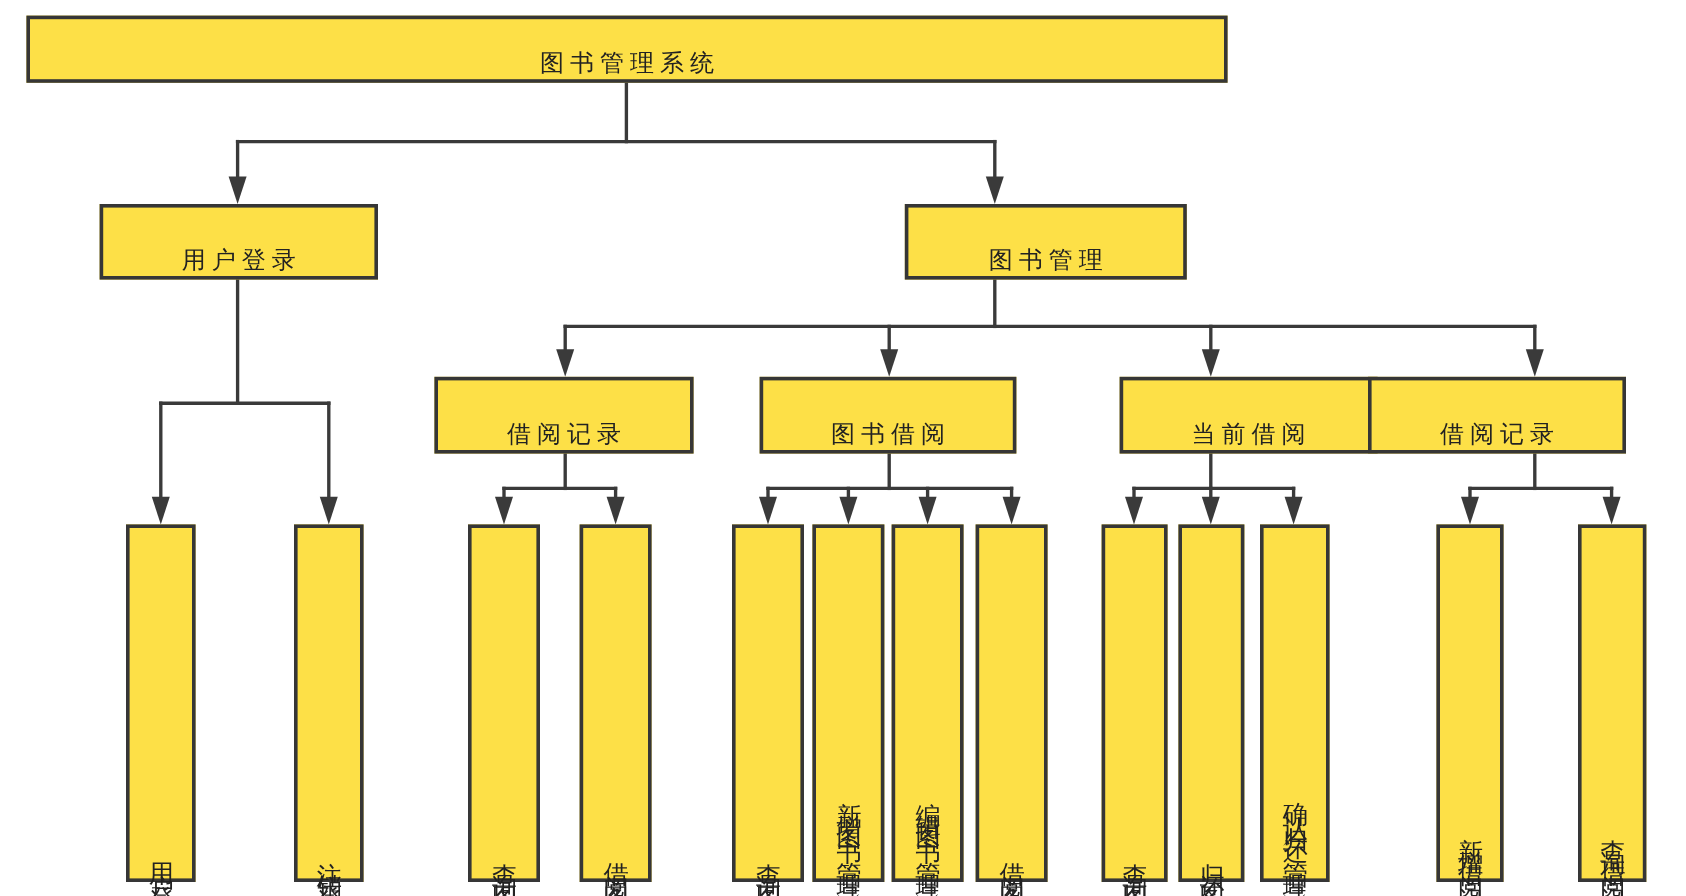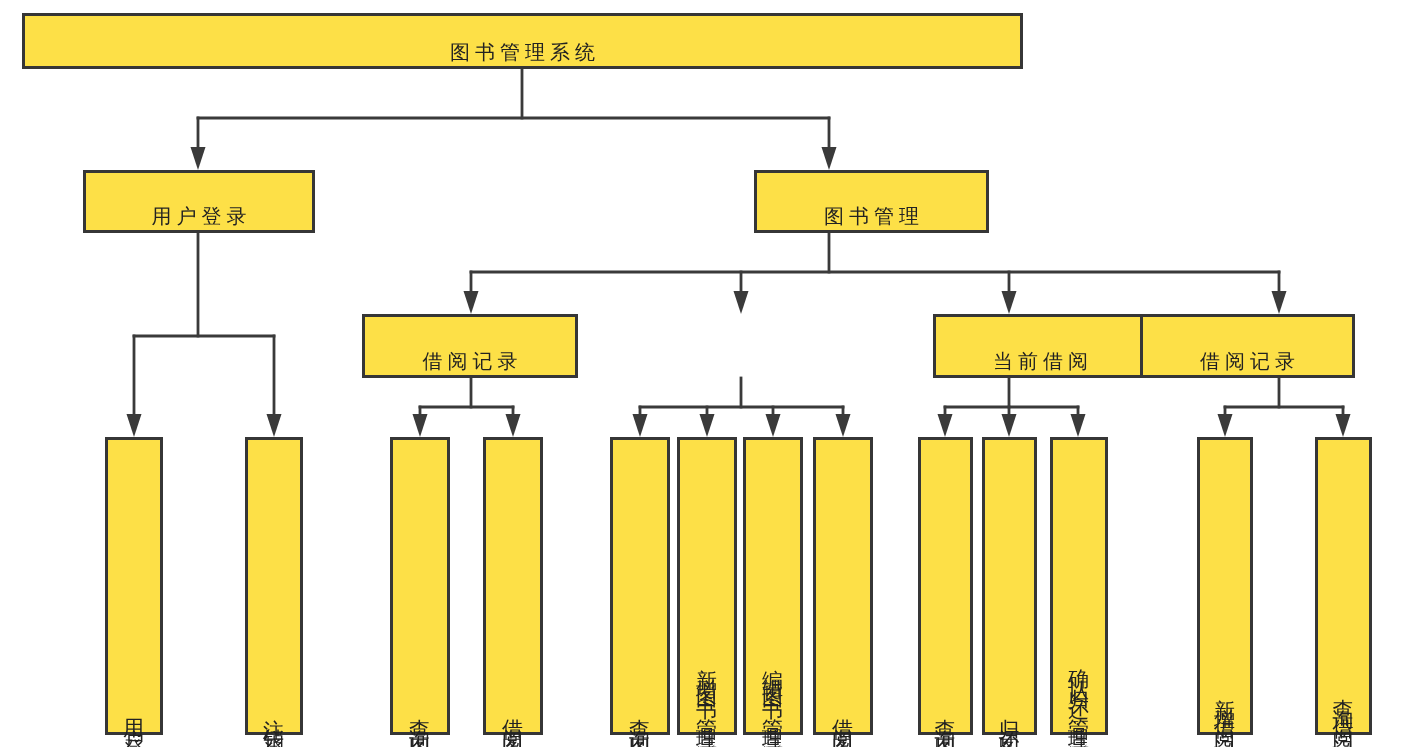--- a/index.html
+++ b/index.html
@@ -106,20 +106,23 @@
   <div class="box hbox" style="left:83px;top:170px;width:232px;height:63px">
     <span>用户登录</span>
   </div>
   <div class="box hbox" style="left:754px;top:170px;width:235px;height:63px">
     <span>图书管理</span>
   </div>
 
   <div class="box hbox" style="left:362px;top:314px;width:216px;height:64px">
     <span>借阅记录</span>
   </div>
+  <div class="box hbox" style="left:633px;top:314px;width:214px;height:64px">
+    <span>图书借阅</span>
+  </div>
   <div class="box hbox" style="left:933px;top:314px;width:215px;height:64px">
     <span>当前借阅</span>
   </div>
   <div class="box hbox" style="left:1140px;top:314px;width:215px;height:64px">
     <span>借阅记录</span>
   </div>
 
   <div class="box vbox" style="left:105px;top:437px;width:58px;height:298px">
     <span>用户登录</span>
   </div>

